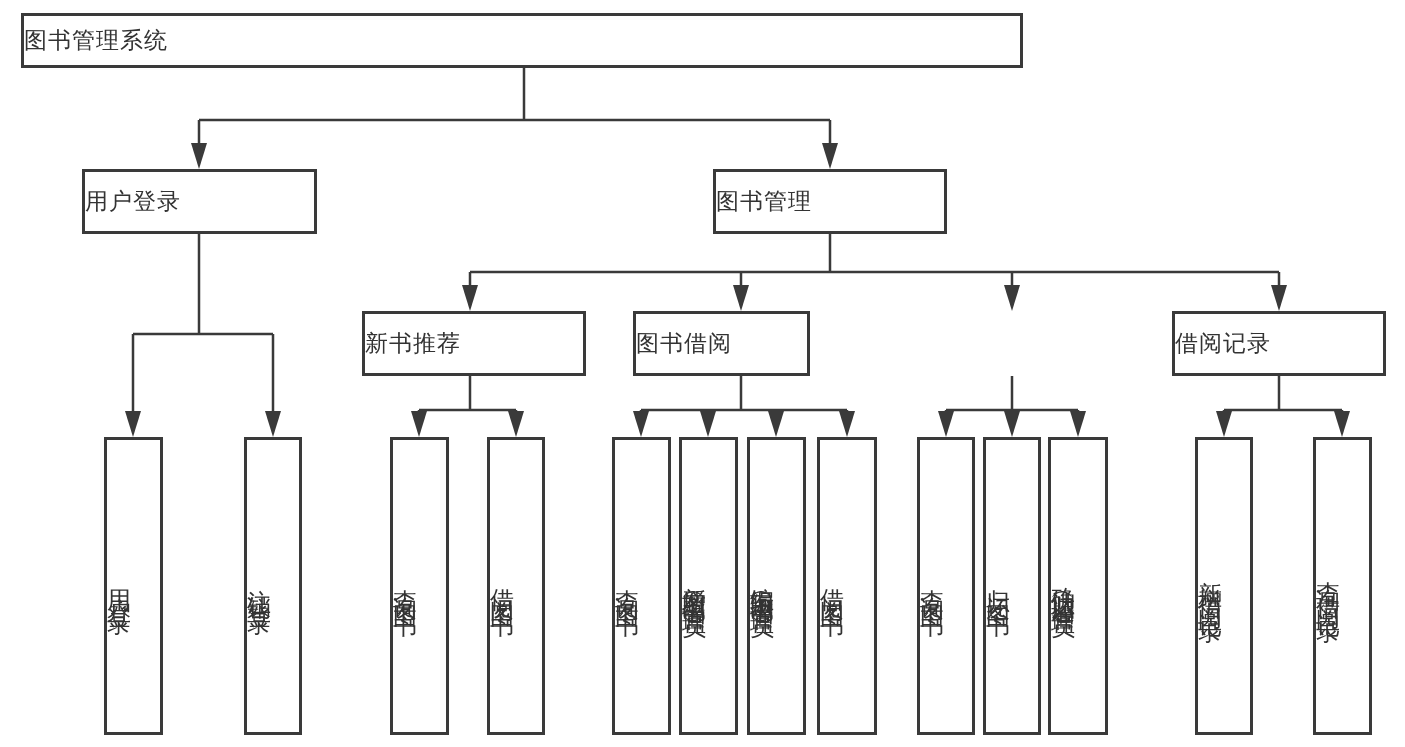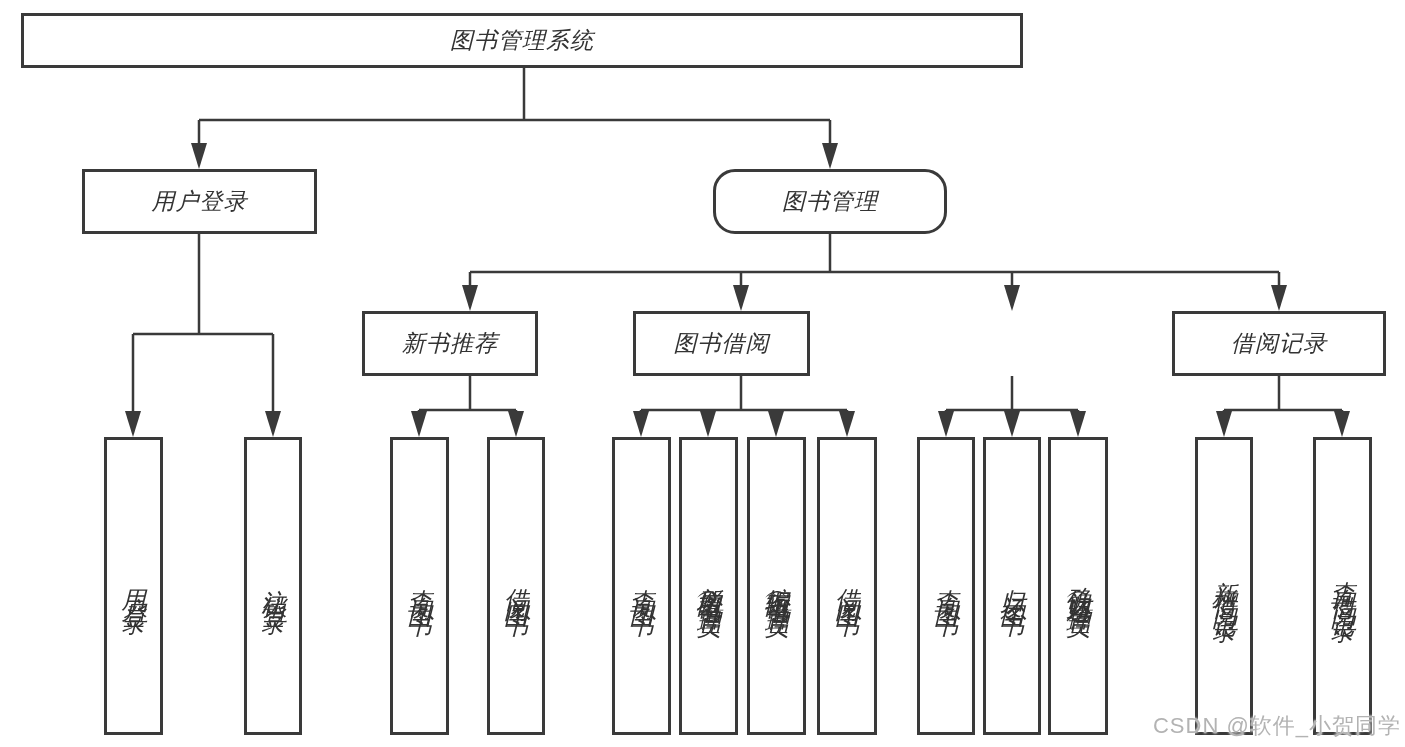--- a/index.html
+++ b/index.html
@@ -12,23 +12,21 @@
     font-family:"Liberation Sans", sans-serif;
     color:#333333;
   }
   .connectors { position:absolute; left:0; top:0; z-index:1; }
   .node {
     position:absolute;
     background:#ffffff;
     border:3px solid #3a3a3a;
     display:flex;
     align-items:center;
-    justify-content:center;
     z-index:2;
-    font-style:italic;
   }
   .hnode { font-size:23px; letter-spacing:1px; white-space:nowrap; }
   .root  { left:21px; top:13px; width:1002px; height:55px; }
   .lvl2, .lvl3 { height:65px; }
   .leaf {
     top:437px; height:298px;
     z-index:2;
   }
   .vt {
     writing-mode:vertical-rl;
@@ -101,25 +99,25 @@
     </g>
   </svg>
 
   <div class="node hnode root">
     <span>图书管理系统</span>
   </div>
 
   <div class="node hnode lvl2" style="left:82px; top:169px; width:235px;">
     <span>用户登录</span>
   </div>
-  <div class="node hnode lvl2" style="left:713px; top:169px; width:234px;border-radius:22px;">
+  <div class="node hnode lvl2" style="left:713px; top:169px; width:234px;">
     <span>图书管理</span>
   </div>
 
-  <div class="node hnode lvl3" style="left:362px; top:311px; width:176px;">
+  <div class="node hnode lvl3" style="left:362px; top:311px; width:224px;">
     <span>新书推荐</span>
   </div>
   <div class="node hnode lvl3" style="left:633px; top:311px; width:177px;">
     <span>图书借阅</span>
   </div>
   <div class="node hnode lvl3" style="left:1172px; top:311px; width:214px;">
     <span>借阅记录</span>
   </div>
 
   <div class="node leaf" style="left:104px; width:59px;">
@@ -159,15 +157,14 @@
     <span class="vt">确认归还（管理员）</span>
   </div>
 
   <div class="node leaf" style="left:1195px; width:58px;">
     <span class="vt">新增借阅记录</span>
   </div>
   <div class="node leaf" style="left:1313px; width:59px;">
     <span class="vt">查询借阅记录</span>
   </div>
 
-  <div class="watermark">CSDN @软件_小贺同学</div>
 
 </div>
 
 </body></html>

